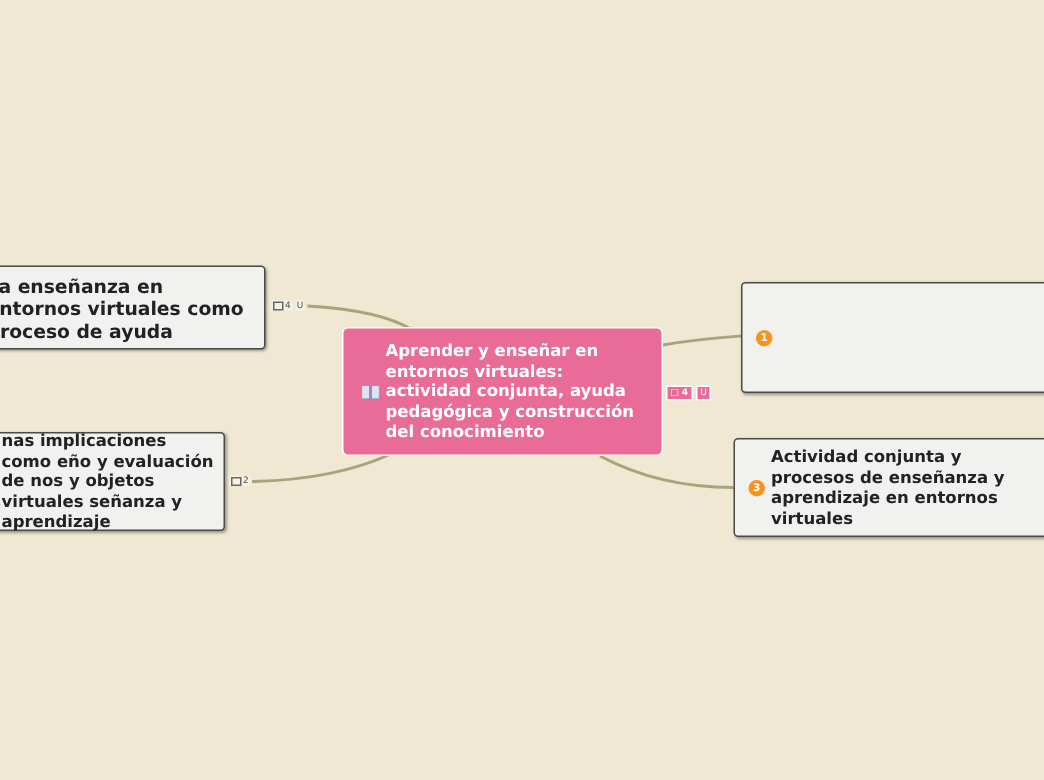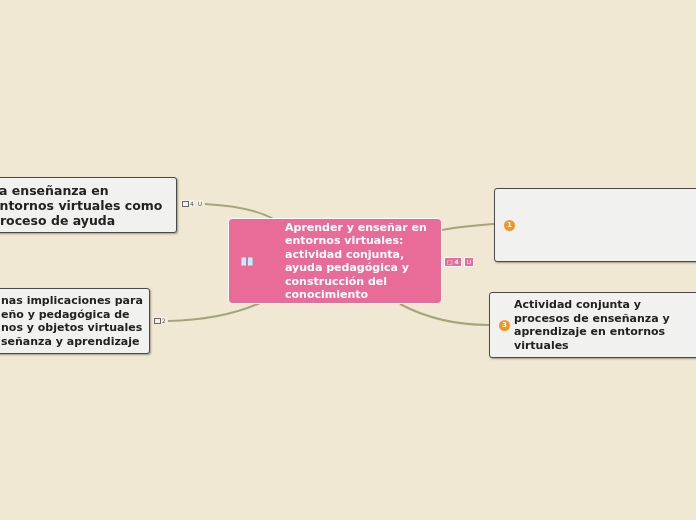--- a/index.html
+++ b/index.html
@@ -14,21 +14,21 @@
       background:#f1f1ef; border:1px solid #4a4a4a; border-radius:3px;
       box-shadow:1px 1px 2px rgba(0,0,0,0.35);
       color:#222; font-weight:bold; font-size:11px; line-height:13.5px;
       display:flex; align-items:center;
     }
     .central {
       position:absolute; box-sizing:border-box;
       left:228px; top:218px; width:214px; height:86px;
       background:#e96b97; border:1px solid #ffffff; border-radius:4px;
       color:#fff; font-weight:bold; font-size:11px; line-height:13.5px;
-      display:flex; align-items:center; padding-left:12px;gap:28px;
+      display:flex; align-items:center; padding-left:12px;
     }
     .book-icon { width:12px; height:9px; margin-right:4px; flex:none; }
     .num-icon {
       width:11px; height:11px; border-radius:50%; background:#f7941d;
       color:#fff; font-size:7px; line-height:11px; text-align:center;
       font-weight:bold; flex:none; margin-right:4px;
     }
     .badge {
       position:absolute; font-size:6px; color:#555; display:flex; gap:2px; align-items:center;
     }
@@ -67,21 +67,21 @@
 </div>
 <div class="badge" style="left:181px;top:200px;">
   <span class="pill">
       <span class="sq"></span>
       <span>4</span>
     </span>
   <span class="pill">U</span>
 </div>
 
 <div class="node" style="left:-60px;top:288px;width:210px;height:66px;padding-left:60px;">
-  <span style="width:145px;">nas implicaciones para eño y pedagógica de nos y objetos virtuales señanza y aprendizaje</span>
+  <span style="width:145px;">nas implicaciones como eño y evaluación de nos y objetos virtuales señanza y aprendizaje</span>
 </div>
 <div class="badge" style="left:153px;top:317px;">
   <span class="pill">
       <span class="sq"></span>
       <span>2</span>
     </span>
 </div>
 
 <div class="node" style="left:494px;top:188px;width:210px;height:74px;padding-left:9px;">
   <span class="num-icon">1</span>

